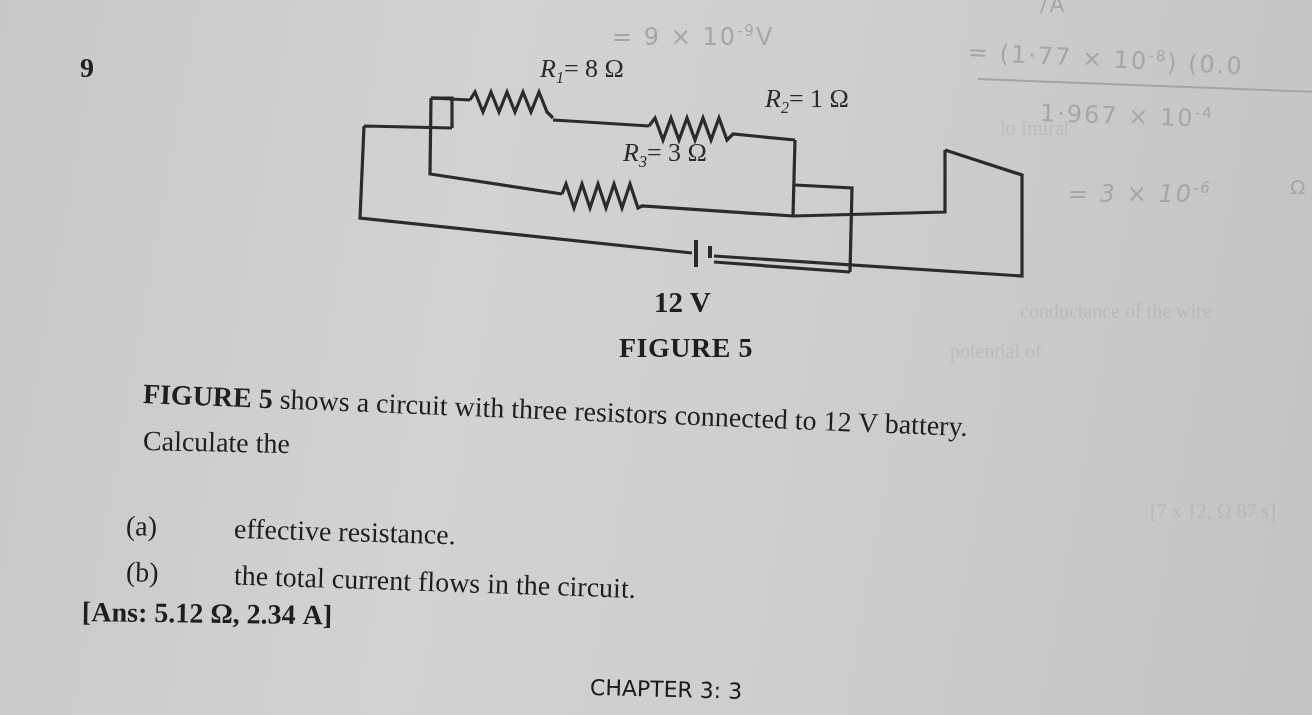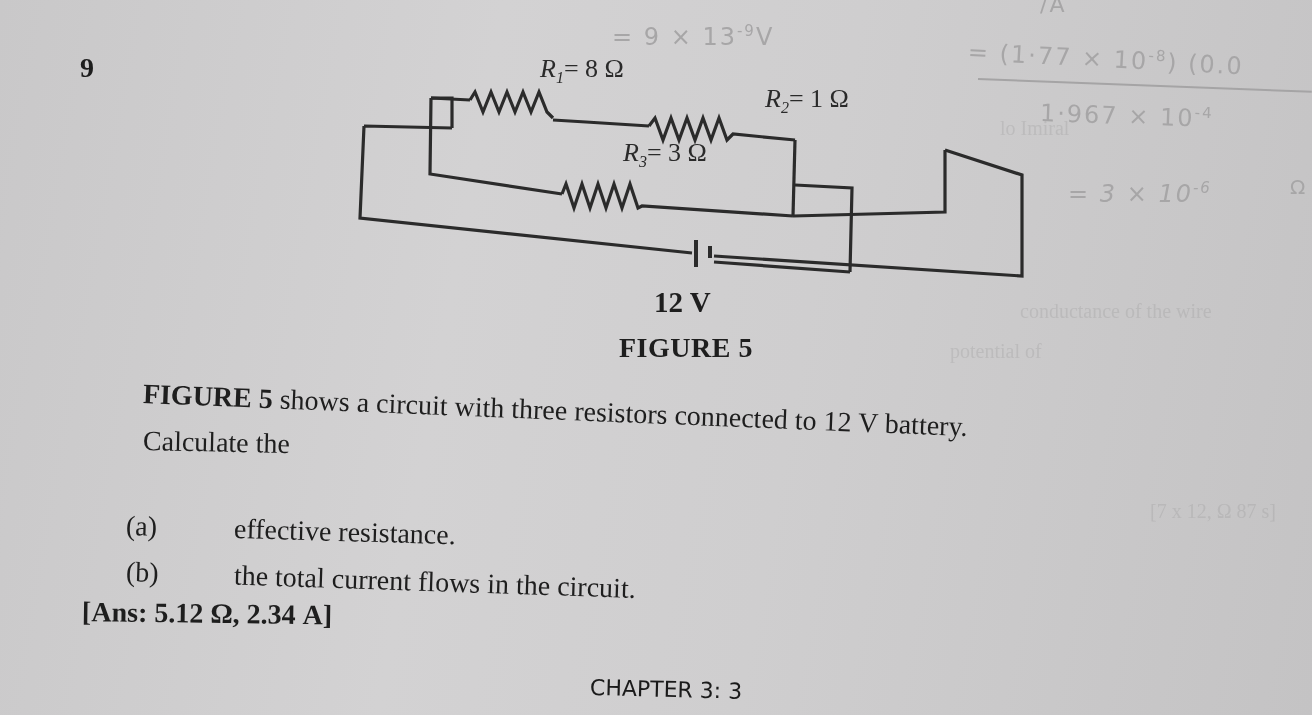--- a/index.html
+++ b/index.html
@@ -162,21 +162,21 @@
 </div>
 <div class="abs part-row part-b">
   <span class="part-label">(b)</span><span>the total current flows in the circuit.</span>
 </div>
 
 <div class="abs answer">[Ans: 5.12 Ω, 2.34 A]</div>
 <div class="abs chapter">CHAPTER 3: 3</div>
 
 <div class="abs handwriting hw-6">/A</div>
 <div class="abs handwriting hw-1">
-  <span>= 9 × 13</span><sup>-9</sup><span>V</span>
+  <span>= 9 × 10</span><sup>-9</sup><span>V</span>
 </div>
 <div class="abs handwriting hw-2">
   <span>= (1·77 × 10</span><sup>-8</sup><span>) (0.0</span>
 </div>
 <div class="hw-fraction-bar"></div>
 <div class="abs handwriting hw-3">
   <span>1·967 × 10</span><sup>-4</sup>
 </div>
 <div class="abs handwriting hw-4">
   <span>= 3 × 10</span><sup>-6</sup>

